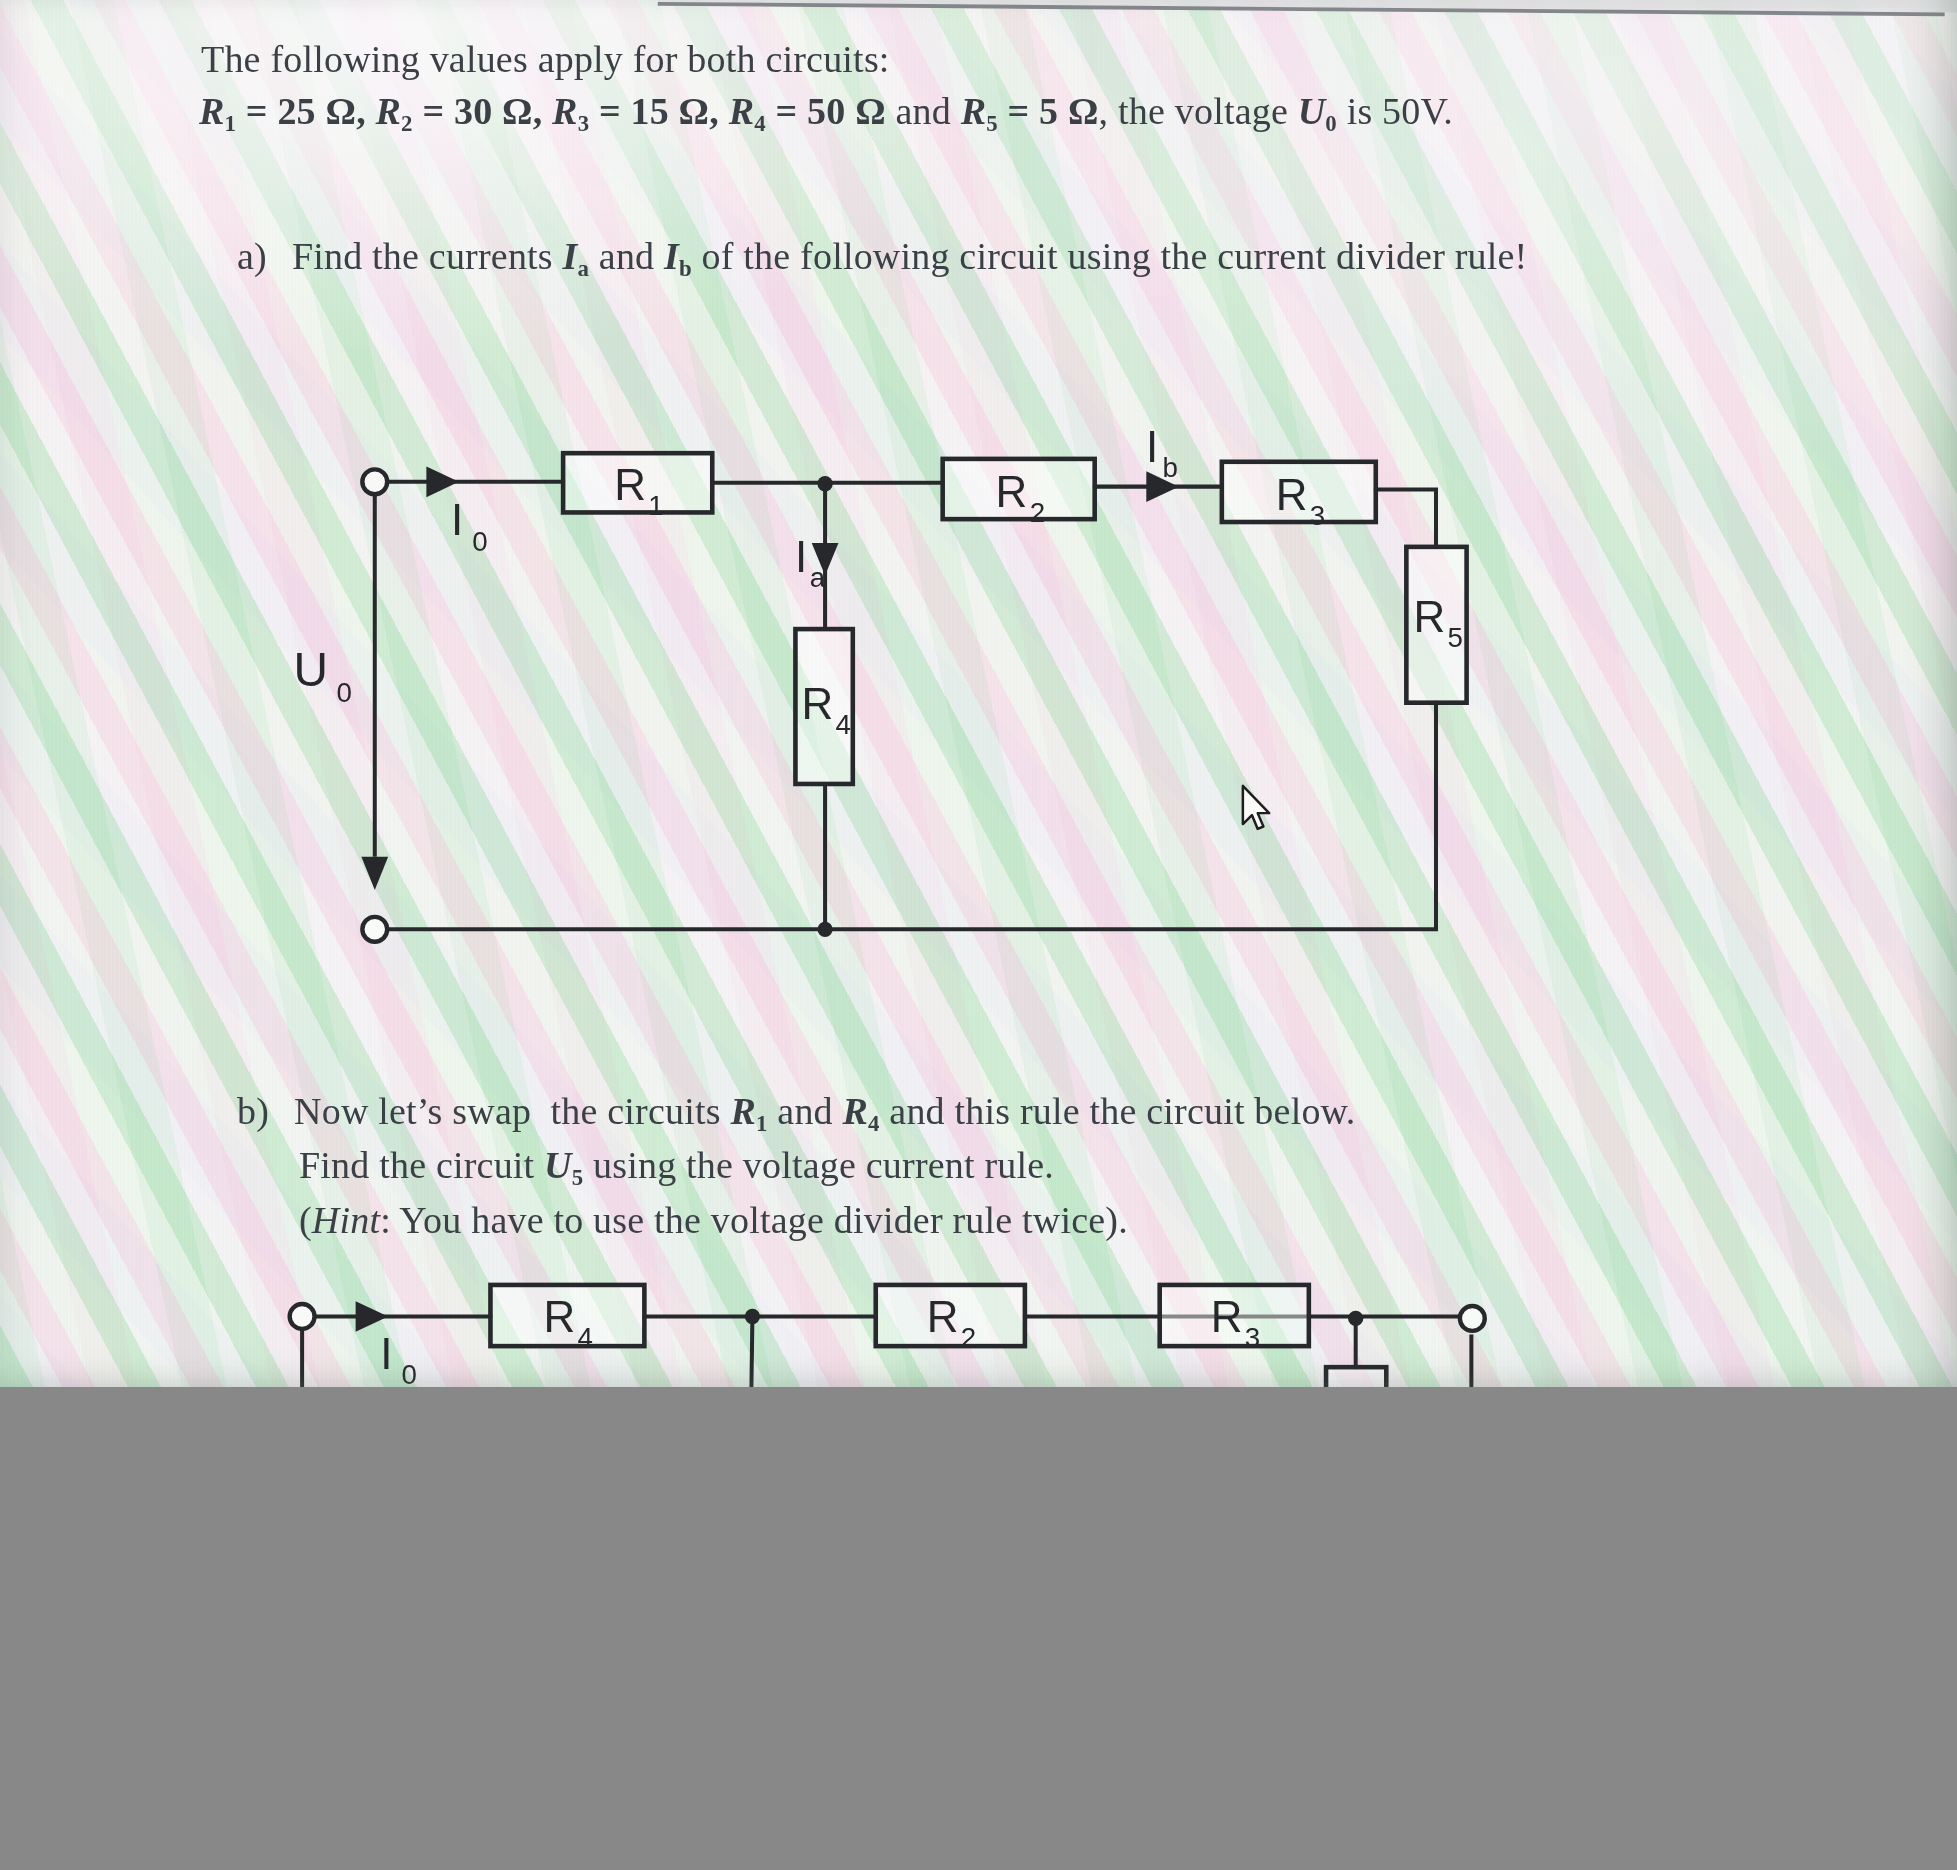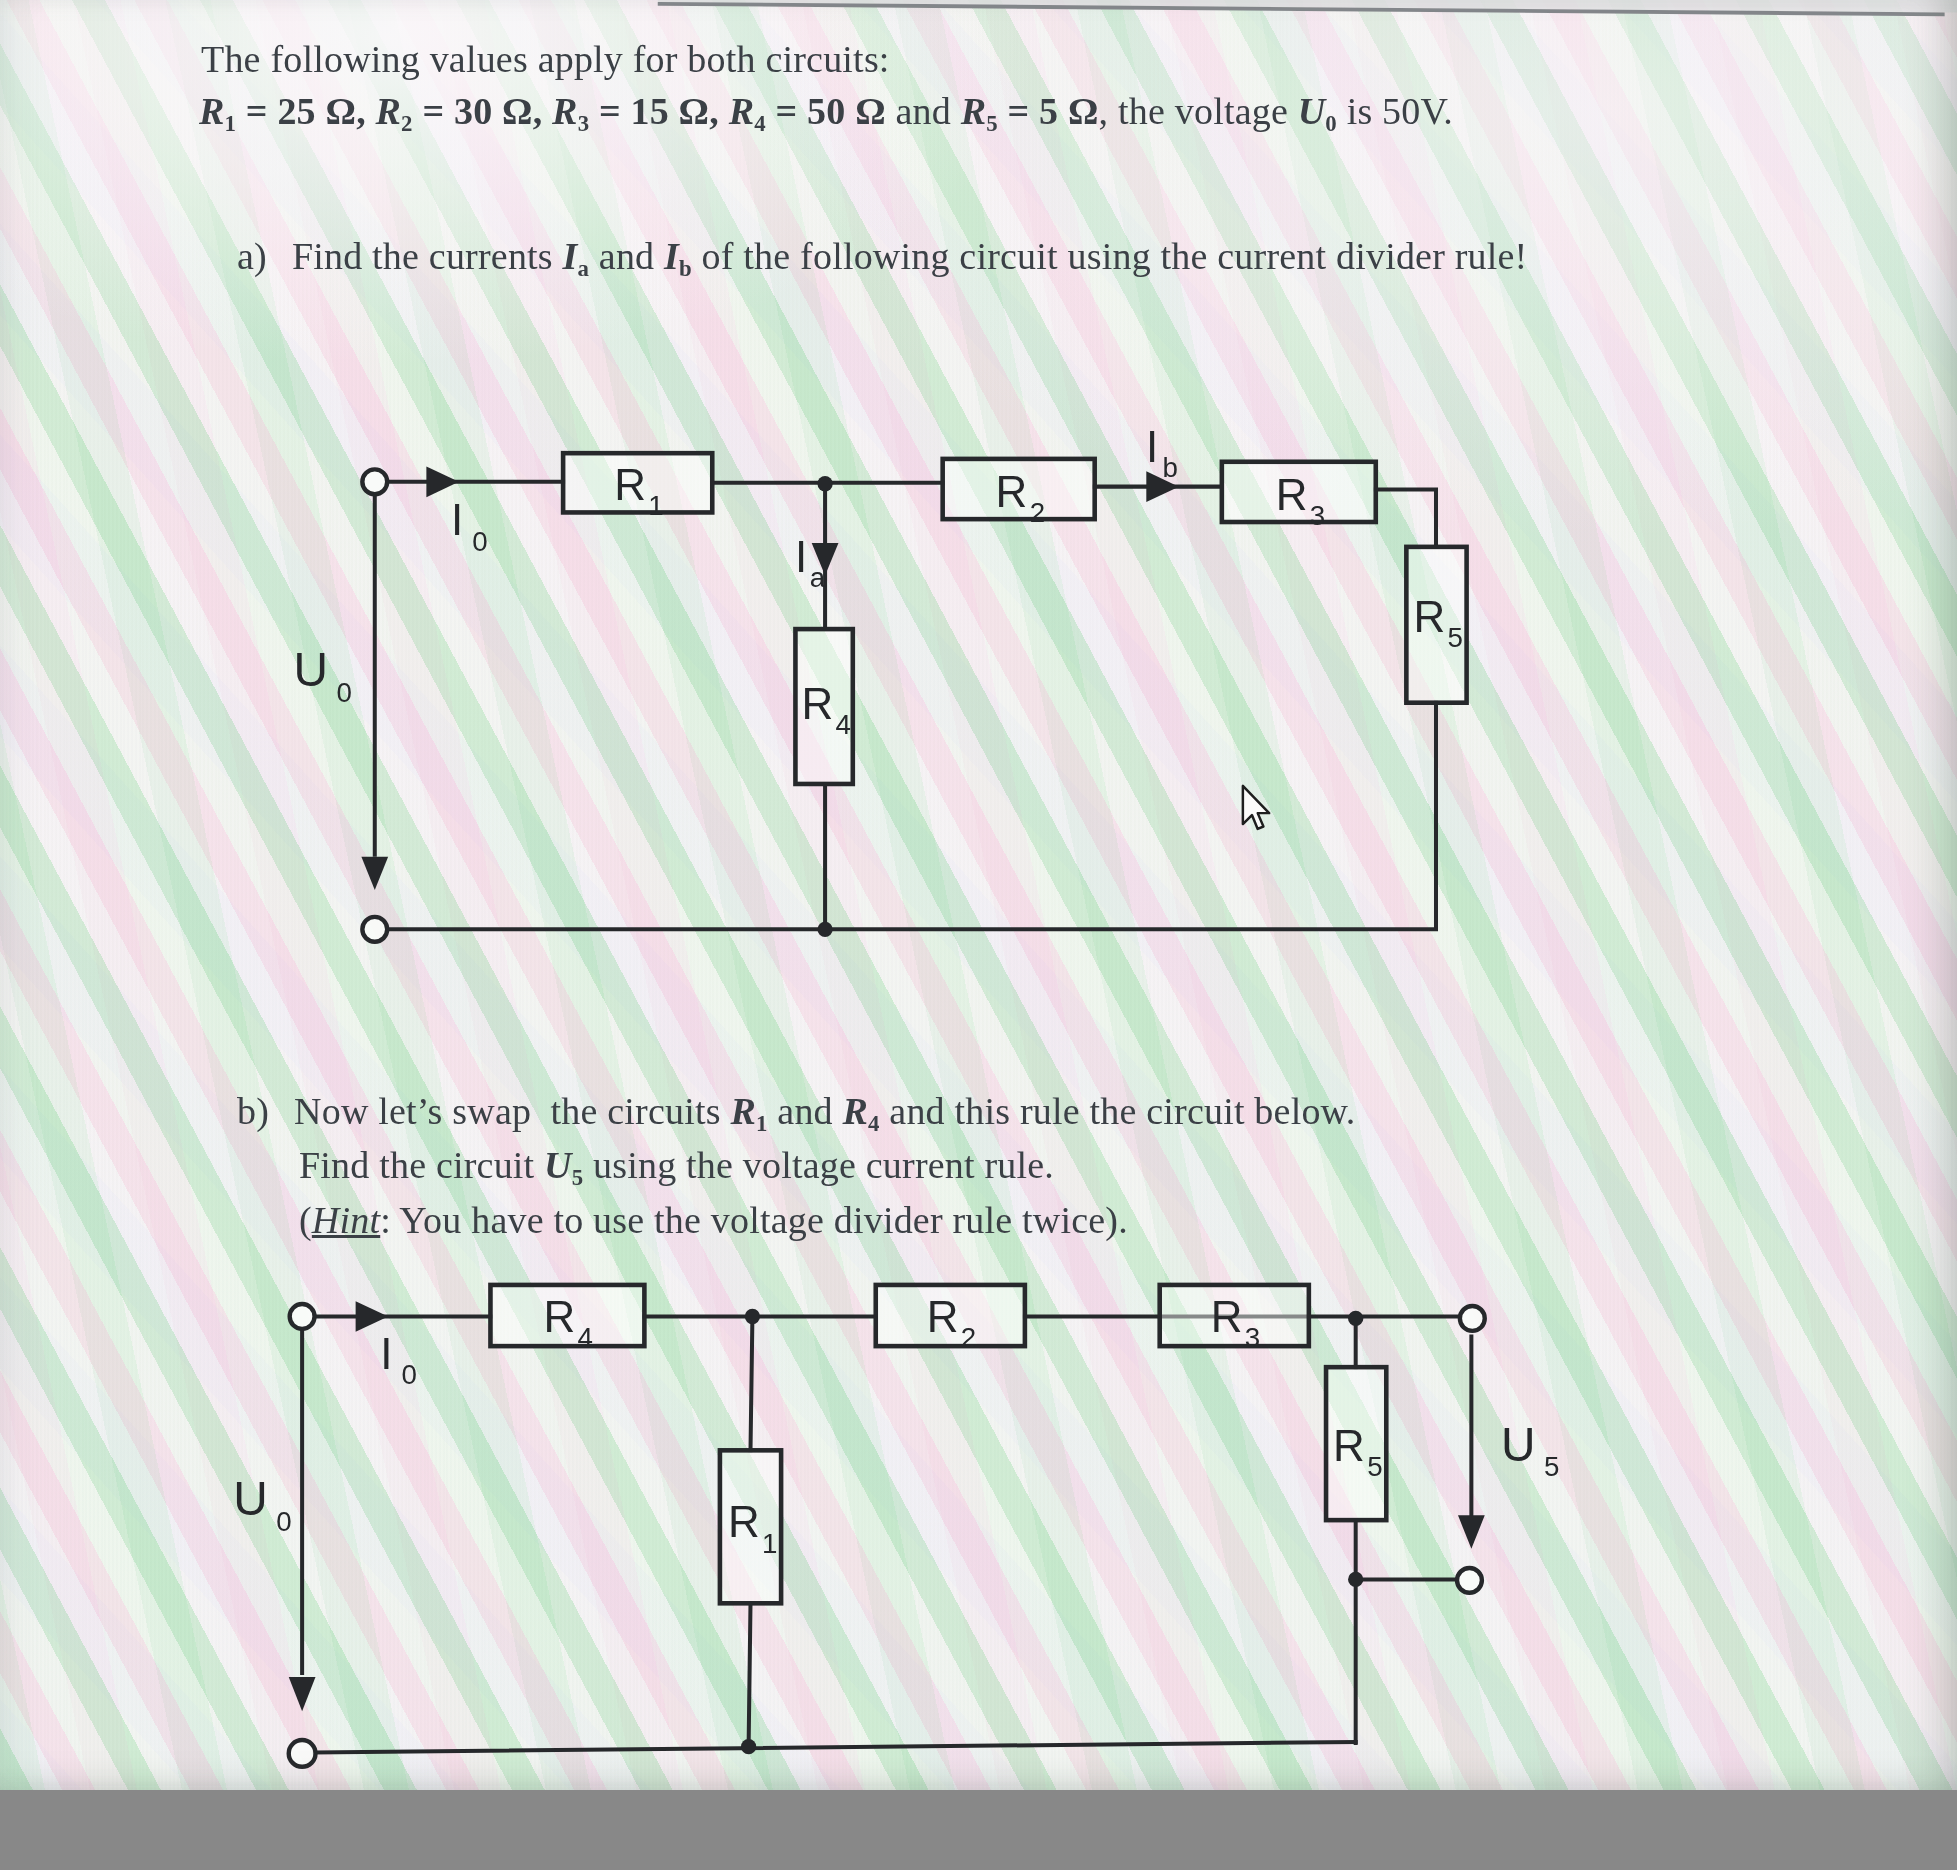--- a/index.html
+++ b/index.html
@@ -1,18 +1,18 @@
 <!DOCTYPE html>
 <html><head>
 <meta charset="utf-8">
 <style>
   html,body{margin:0;padding:0;background:#888;}
   .page{
     position:relative;
-    width:1958px;height:1790px;
+    width:1958px;height:1387px;
     overflow:hidden;
     background-color:#eef2ea;
     background-image:
       radial-gradient(ellipse 908px 459px at 20% 2%, rgba(250,248,250,0.92), rgba(250,248,250,0) 72%),
       radial-gradient(ellipse 1243px 621px at 82% 6%, rgba(248,246,249,0.55), rgba(248,246,249,0) 70%),
       repeating-linear-gradient(62deg,
         rgba(167,224,178,0.42) 0 29px,
         rgba(248,244,249,0.38) 29px 55px,
         rgba(248,206,226,0.42) 55px 84px,
         rgba(238,248,238,0.36) 84px 113px),
@@ -43,21 +43,21 @@
     color:#3b4046;
     font-size:38px;
     line-height:1.15;
     white-space:pre-wrap;
     letter-spacing:0.2px;
   }
   .seg{font-family:inherit;}
   .mvar{font-weight:700;font-style:italic;}
   .msub{font-weight:700;font-size:0.60em;vertical-align:-0.30em;}
   .mval{font-weight:700;}
-  .it{font-style:italic;text-decoration:underline;}
+  .it{font-style:italic;}
   .plain{}
   .plabel{display:inline-block;margin-right:25px;}
   svg text{font-family:"Liberation Sans", sans-serif;fill:#26282b;}
   svg .lblmain{font-size:46px;}
   svg .lblsub{font-size:29px;}
   svg .lblbig{font-size:50px;}
 </style>
 </head>
 <body>
 

